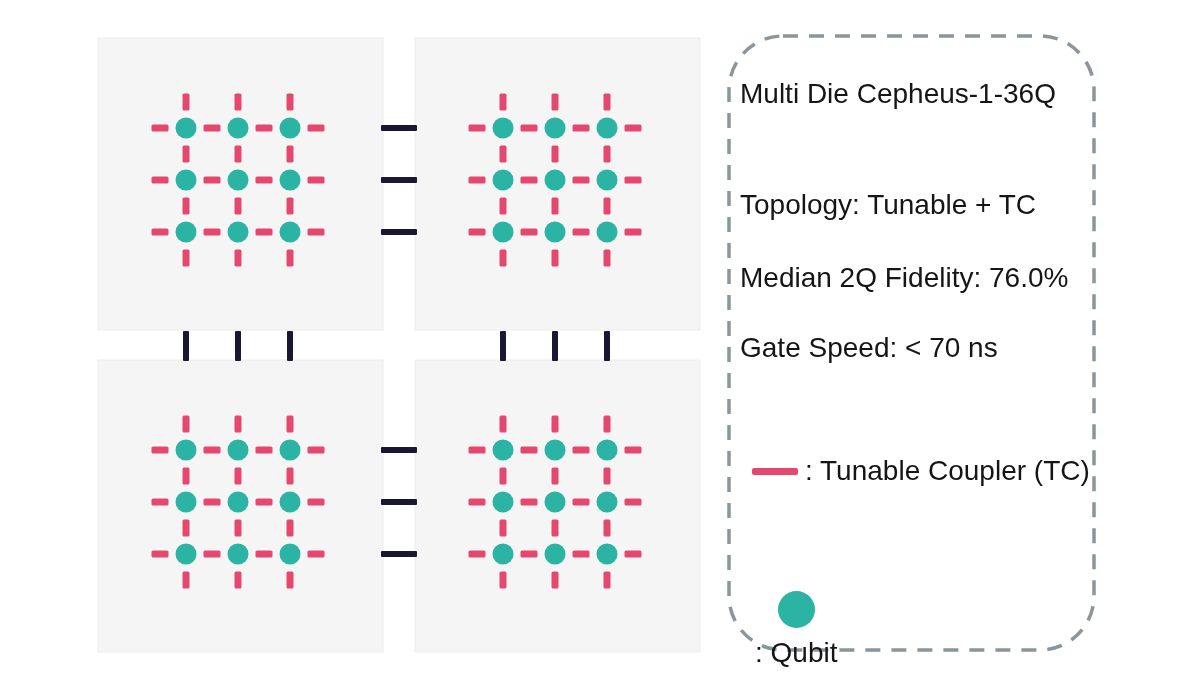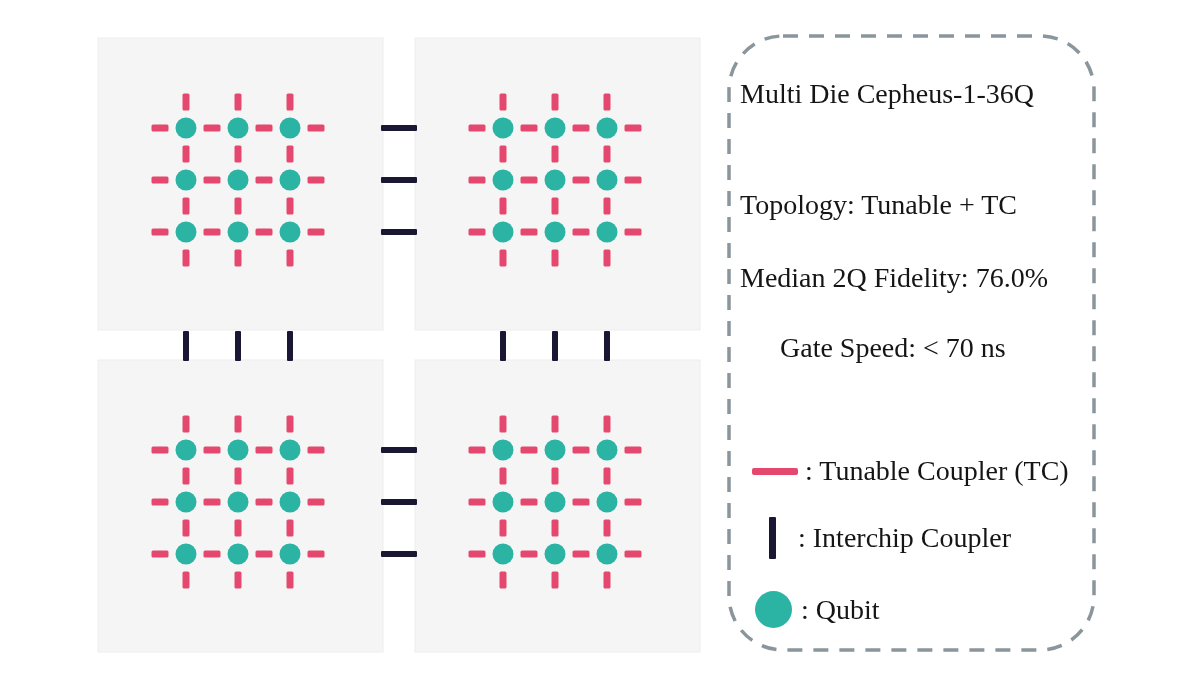--- a/index.html
+++ b/index.html
@@ -1,43 +1,43 @@
 <!DOCTYPE html>
 <html><head>
 <meta charset="utf-8">
 <style>
   html,body{margin:0;padding:0;background:#fff;}
   .stage{
     position:relative;
     width:1096px;height:675px;
     background:var(--background,#fff);
     overflow:hidden;
-    font-family:Liberation Serif, serif;
+    font-family:Liberation Sans, sans-serif;
     color:var(--text,#151515);
   }
   .diagram-svg{position:absolute;left:0;top:0;}
   .legend-panel{
     position:absolute;left:727px;top:34px;width:369px;height:618px;
   }
   .panel-border-svg{position:absolute;left:0;top:0;}
   .panel-text{
     position:absolute;left:13px;right:18px;
     font-size:28px;line-height:1.32;white-space:nowrap;
   }
   .panel-title{top:42px;}
   .spec-1{top:153px;}
   .spec-2{top:226px;}
-  .spec-3{top:296px;margin-left:40px;}
+  .spec-3{top:296px;}
   .legend-row{
     position:absolute;display:flex;align-items:center;
     font-size:28px;white-space:nowrap;
   }
   .legend-row-tc{left:25px;top:421px;gap:7px;justify-content:space-between;}
   .legend-row-ic{left:42px;top:483px;gap:22px;}
-  .legend-row-qb{left:28px;top:557px;gap:9px;}
+  .legend-row-qb{left:28px;top:557px;gap:9px;flex-direction:column;}
   .swatch-line{
     display:inline-block;width:46px;height:7px;border-radius:2px;
     background:var(--tunable-coupler,#e5486e);
   }
   .swatch-bar{
     display:inline-block;width:7px;height:42px;border-radius:1px;
     background:var(--interchip-coupler,#191734);
   }
   .swatch-dot{
     display:inline-block;width:37px;height:37px;border-radius:50%;
@@ -119,24 +119,20 @@
 
     <div class="panel-text spec-1">Topology: Tunable + TC</div>
     <div class="panel-text spec-2">Median 2Q Fidelity: 76.0%</div>
     <div class="panel-text spec-3">Gate Speed: &lt; 70 ns</div>
 
     <div class="legend-row legend-row-tc">
       <span class="swatch-line"></span>
       <span class="legend-label">: Tunable Coupler (TC)</span>
     </div>
 
-    <div class="legend-row legend-row-ic">
-      <span class="swatch-bar"></span>
-      <span class="legend-label">: Interchip Coupler</span>
-    </div>
 
     <div class="legend-row legend-row-qb">
       <span class="swatch-dot"></span>
       <span class="legend-label">: Qubit</span>
     </div>
   </div>
 
 </div>
 
 </body></html>

